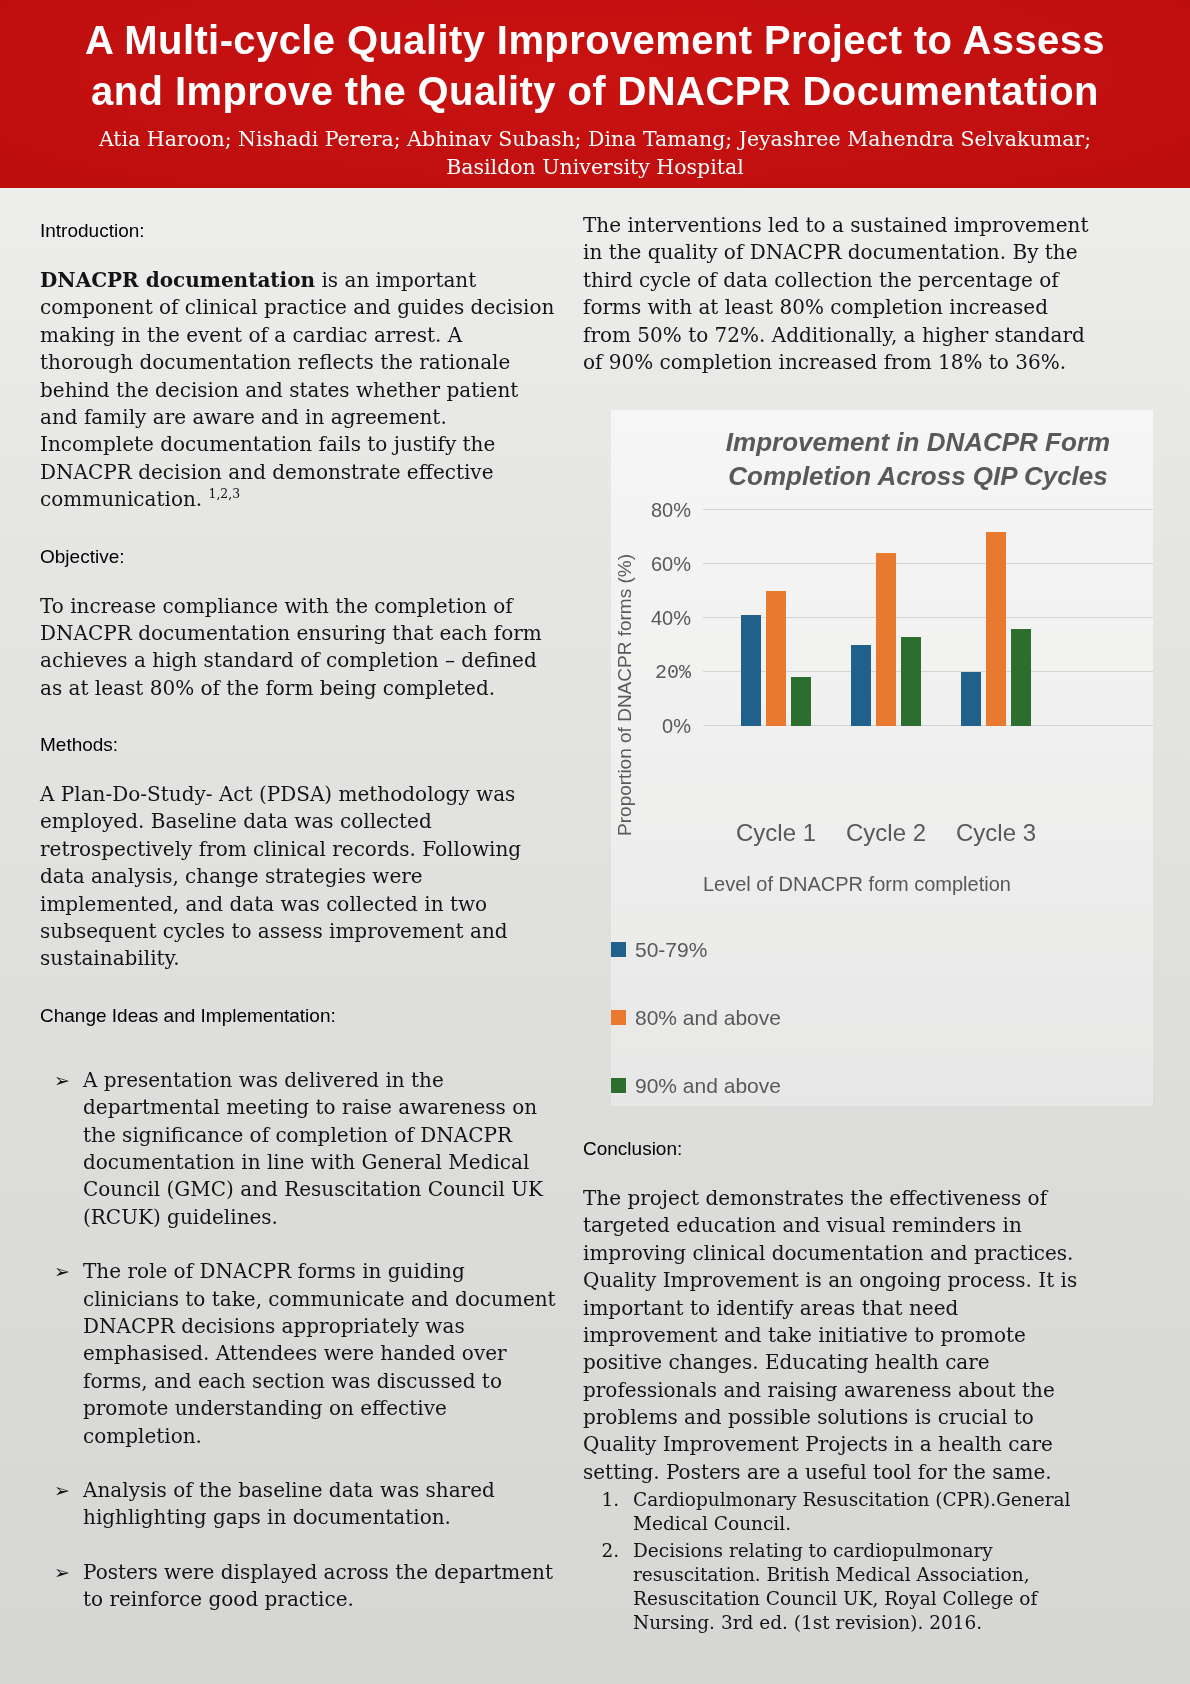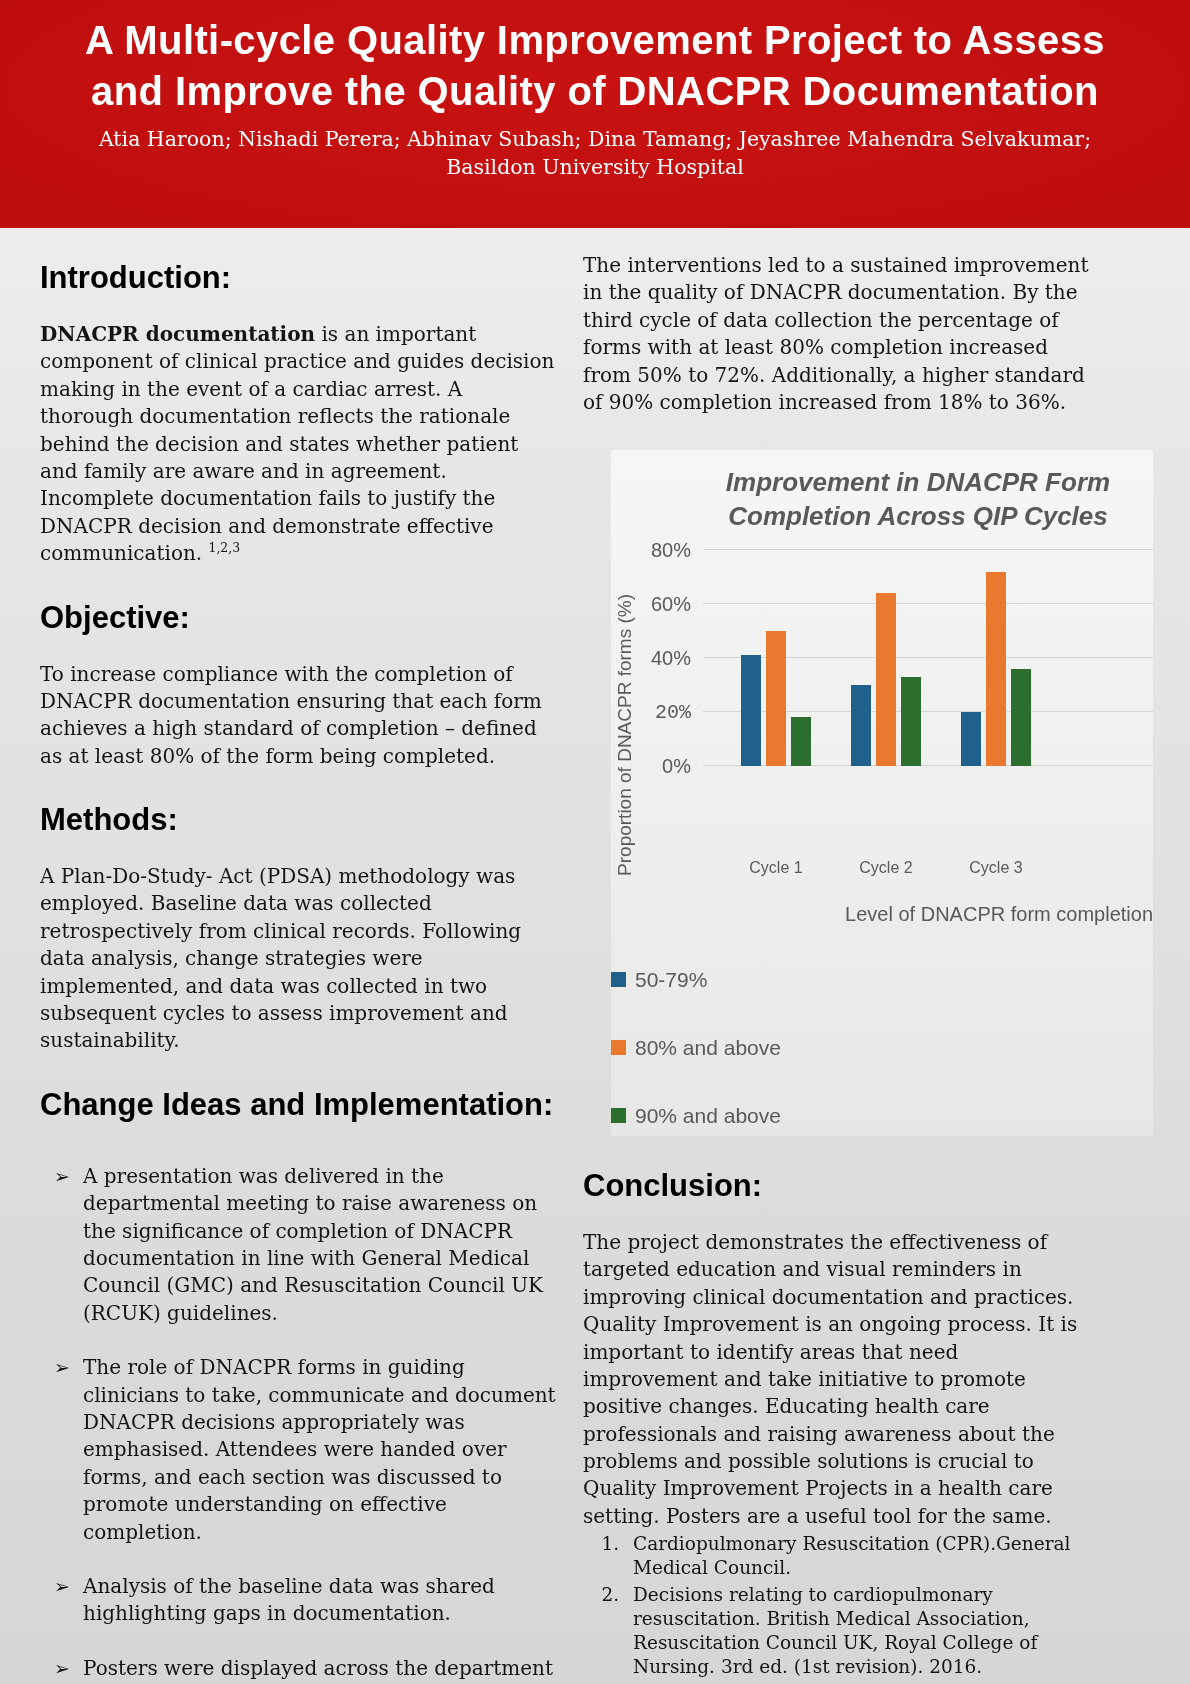--- a/index.html
+++ b/index.html
@@ -7,38 +7,38 @@
   body { font-family:"DejaVu Serif", serif; }
 
   .poster {
     position:relative; width:1190px; height:1684px; overflow:hidden;
     background:linear-gradient(180deg,#f2f2f1 0%,#e6e6e5 30%,#dcdcdb 70%,#d6d6d5 100%);
     color:#141414;
   }
 
   
   .banner {
-    height:228px; text-align:center; padding-top:15px;
+    height:188px; text-align:center; padding-top:15px;
     background:radial-gradient(130% 170% at 50% 38%, #c91212 0%, #bd0d0d 55%, #a60909 100%);
   }
   .banner .title {
     font-family:"Liberation Sans", sans-serif; font-weight:700;
     color:#fff; font-size:40px; line-height:1.27; letter-spacing:.4px;
   }
   .banner .authors { color:#fff; font-size:20.5px; line-height:1.35; margin-top:9px; }
   .banner .affiliation { color:#fff; font-size:20.5px; margin-top:2px; }
 
   
   .columns { display:flex; gap:24px; padding:24px 34px 0 40px; }
   .col-left  { width:519px; flex:none; }
   .col-right { flex:1; min-width:0; }
 
   h2.sec {
-    font-family:"Liberation Sans", sans-serif; font-weight:700;
-    font-size:31px; color:#000; margin:32px 0 25px;
+    font-family:"Liberation Sans", sans-serif; font-weight:400;
+    font-size:19px; color:#000; margin:32px 0 25px;
   }
   .col-left > h2.sec:first-child, .col-right > h2.sec:first-child { margin-top:8px; }
 
   p.body { font-size:20px; line-height:1.37; }
   p.body strong { font-weight:700; }
   sup { font-size:.62em; }
 
   ul.arrows { list-style:none; margin:40px 0 0 14px; }
   ul.arrows li {
     position:relative; padding-left:29px; margin-bottom:27px;
@@ -65,22 +65,22 @@
     font-size:19px; color:#595959; white-space:nowrap; margin-top:70px;
   }
   .axis-area { position:relative; width:64px; height:216px; flex:none; }
   .ytick { position:absolute; right:12px; transform:translateY(50%); font-size:20px; color:#595959;margin-top:12px; }
   .plot { position:relative; flex:1; height:216px; }
   .gridline { position:absolute; left:0; right:0; height:1px; background:#d4d4d3; }
   .bar-groups { position:absolute; inset:0; display:flex; align-items:flex-end; gap:40px; padding-left:38px; }
   .bar-group { display:flex; align-items:flex-end; gap:5px; width:70px; height:100%; }
   .bar { width:20px; }
   .cats-row { display:flex; gap:40px; padding-left:130px; margin-top:9px; }
-  .cat { width:70px; display:flex; justify-content:center; font-size:16px; color:#595959; white-space:nowrap; }
-  .x-label { margin:26px 0 12px 92px; width:450px; text-align:right; font-size:20px; color:#595959; }
+  .cat { width:70px; display:flex; justify-content:center; font-size:24px; color:#595959; white-space:nowrap; }
+  .x-label { margin:26px 0 12px 92px; width:450px; text-align:left; font-size:20px; color:#595959; }
   .legend { display:flex; justify-content:center; gap:44px; margin-top:42px; font-size:21px; color:#595959;flex-direction:column; }
   .legend-item { display:flex; align-items:center; gap:9px; }
   .swatch { width:15px; height:15px; display:inline-block; flex:none; }
 
   
   ol.refs { margin:2px 0 0 6px; padding-left:36px; max-width:486px; }
   ol.refs li { font-size:18.5px; line-height:1.3; margin-bottom:3px; padding-left:8px; }
 </style>
 </head>
 <body>

